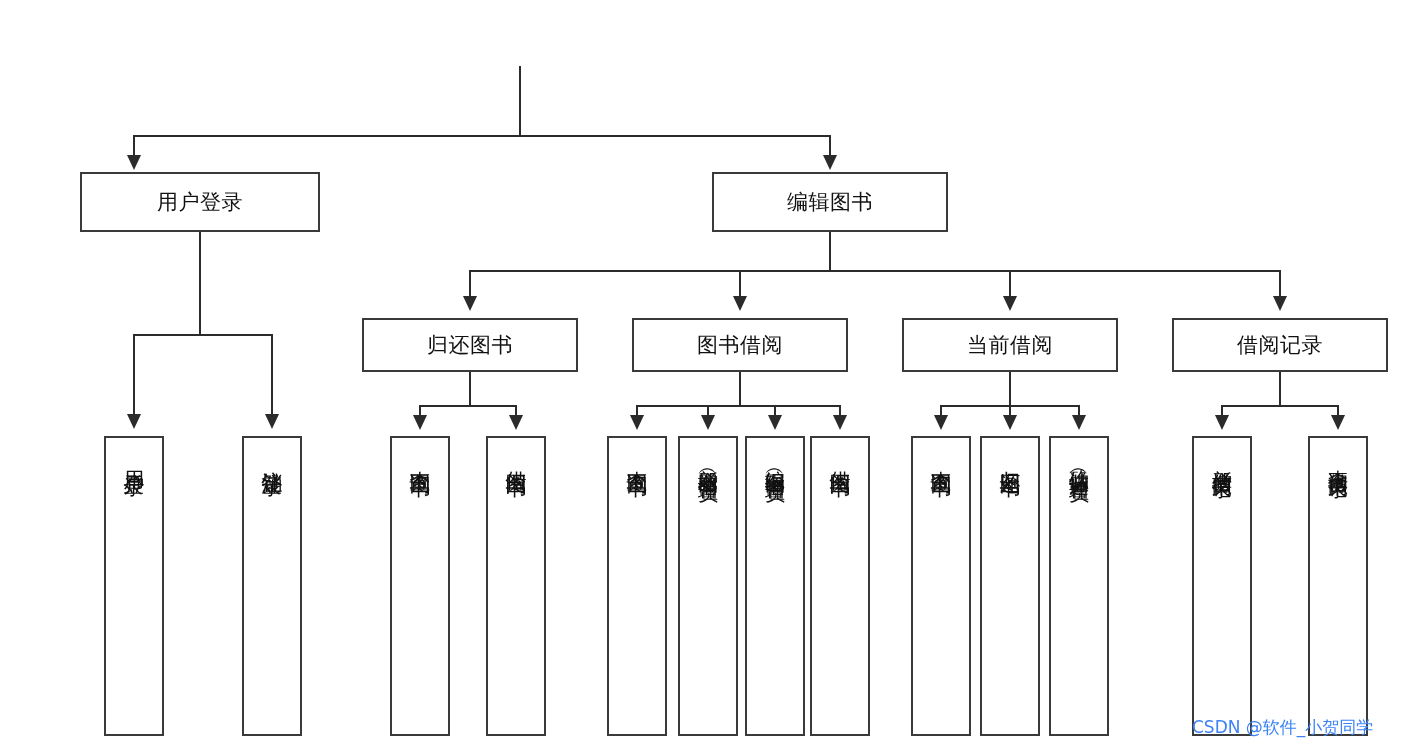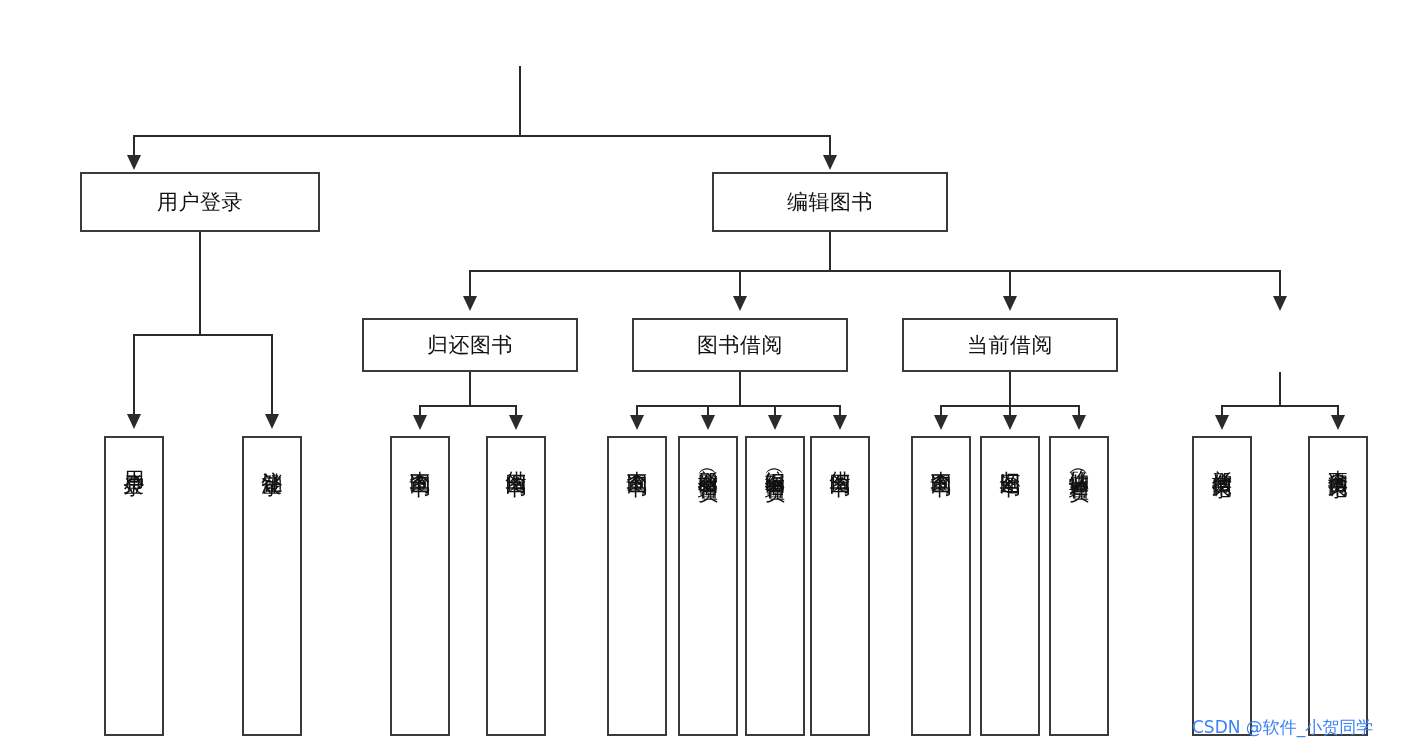--- a/index.html
+++ b/index.html
@@ -115,20 +115,23 @@
 
   <div class="node horiz" style="left:362px; top:318px; width:216px; height:54px;">
     <span class="label">归还图书</span>
   </div>
   <div class="node horiz" style="left:902px; top:318px; width:216px; height:54px;">
     <span class="label">当前借阅</span>
   </div>
   <div class="node horiz" style="left:632px; top:318px; width:216px; height:54px;">
     <span class="label">图书借阅</span>
   </div>
+  <div class="node horiz" style="left:1172px; top:318px; width:216px; height:54px;">
+    <span class="label">借阅记录</span>
+  </div>
 
   <div class="vline" style="left:469px; top:372px; height:34px;"></div>
   <div class="hline" style="left:419px; top:405px; width:98px;"></div>
   <div class="vline" style="left:419px; top:405px; height:12px;"></div>
   <div class="vline" style="left:515px; top:405px; height:12px;"></div>
   <div class="arrow" style="left:413px; top:415px;"></div>
   <div class="arrow" style="left:509px; top:415px;"></div>
 
   <div class="vline" style="left:739px; top:372px; height:34px;"></div>
   <div class="hline" style="left:636px; top:405px; width:204px;"></div>

